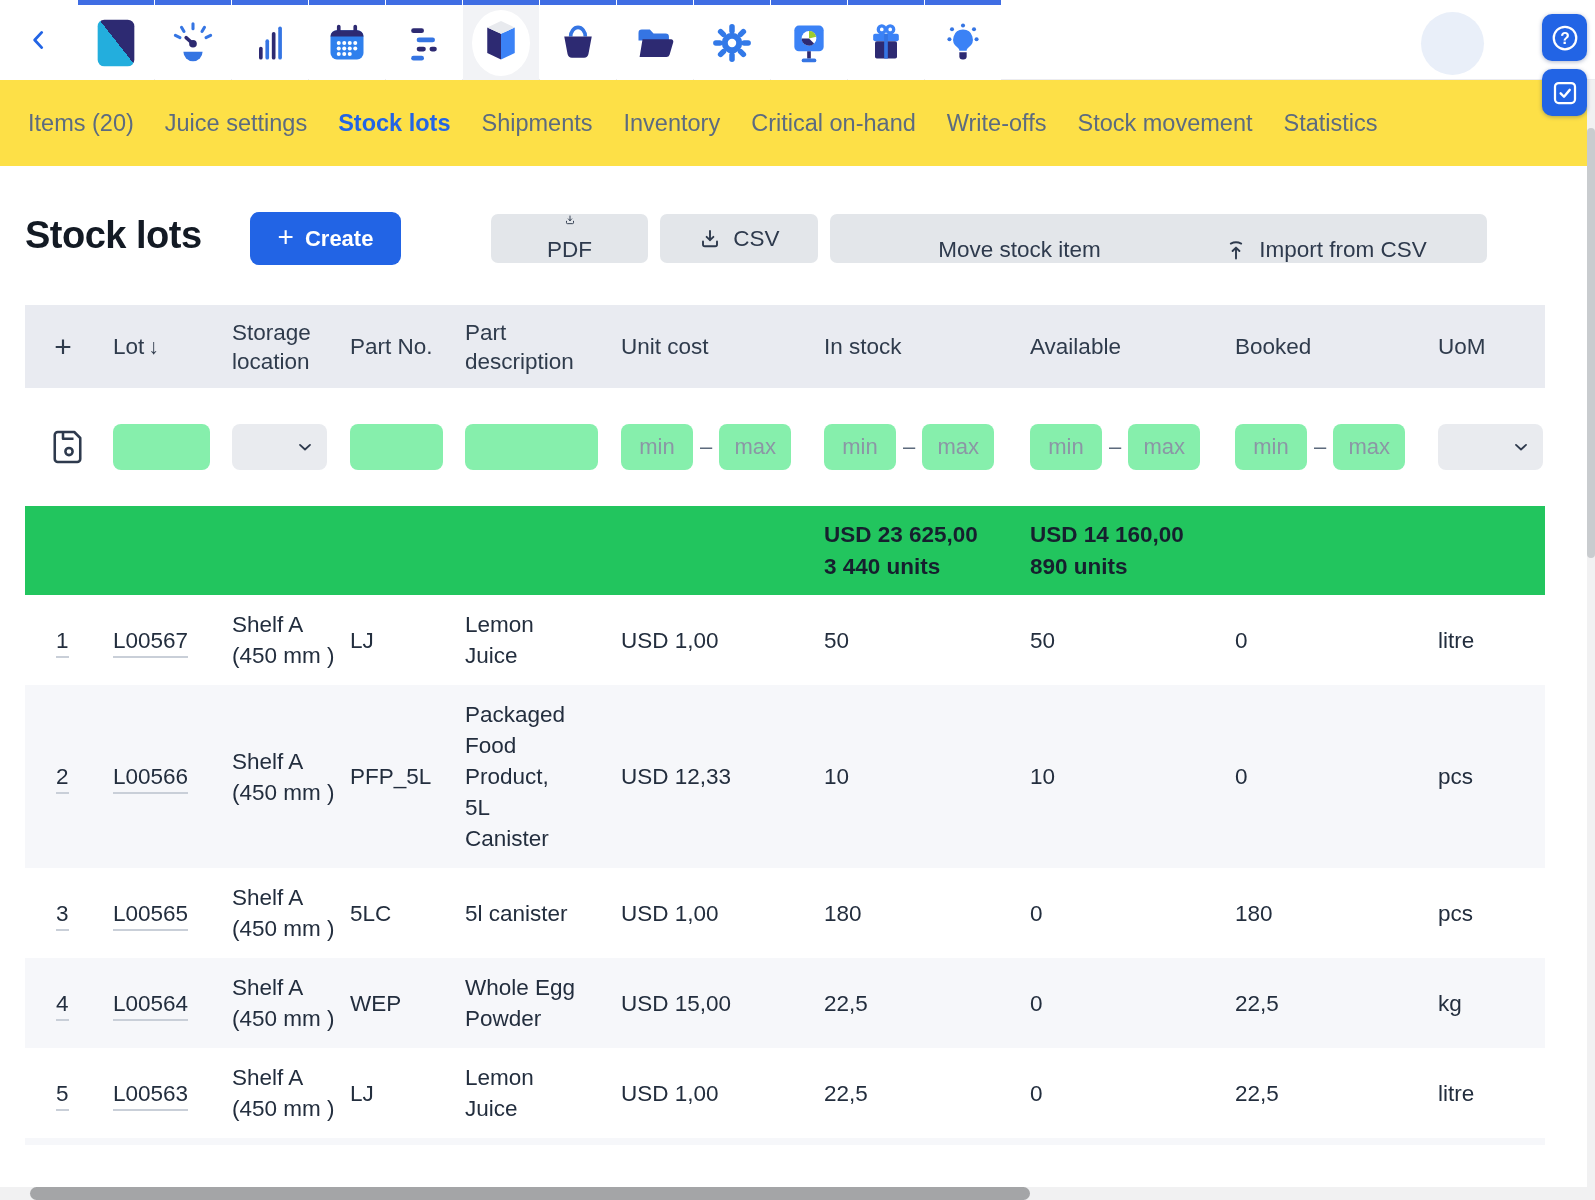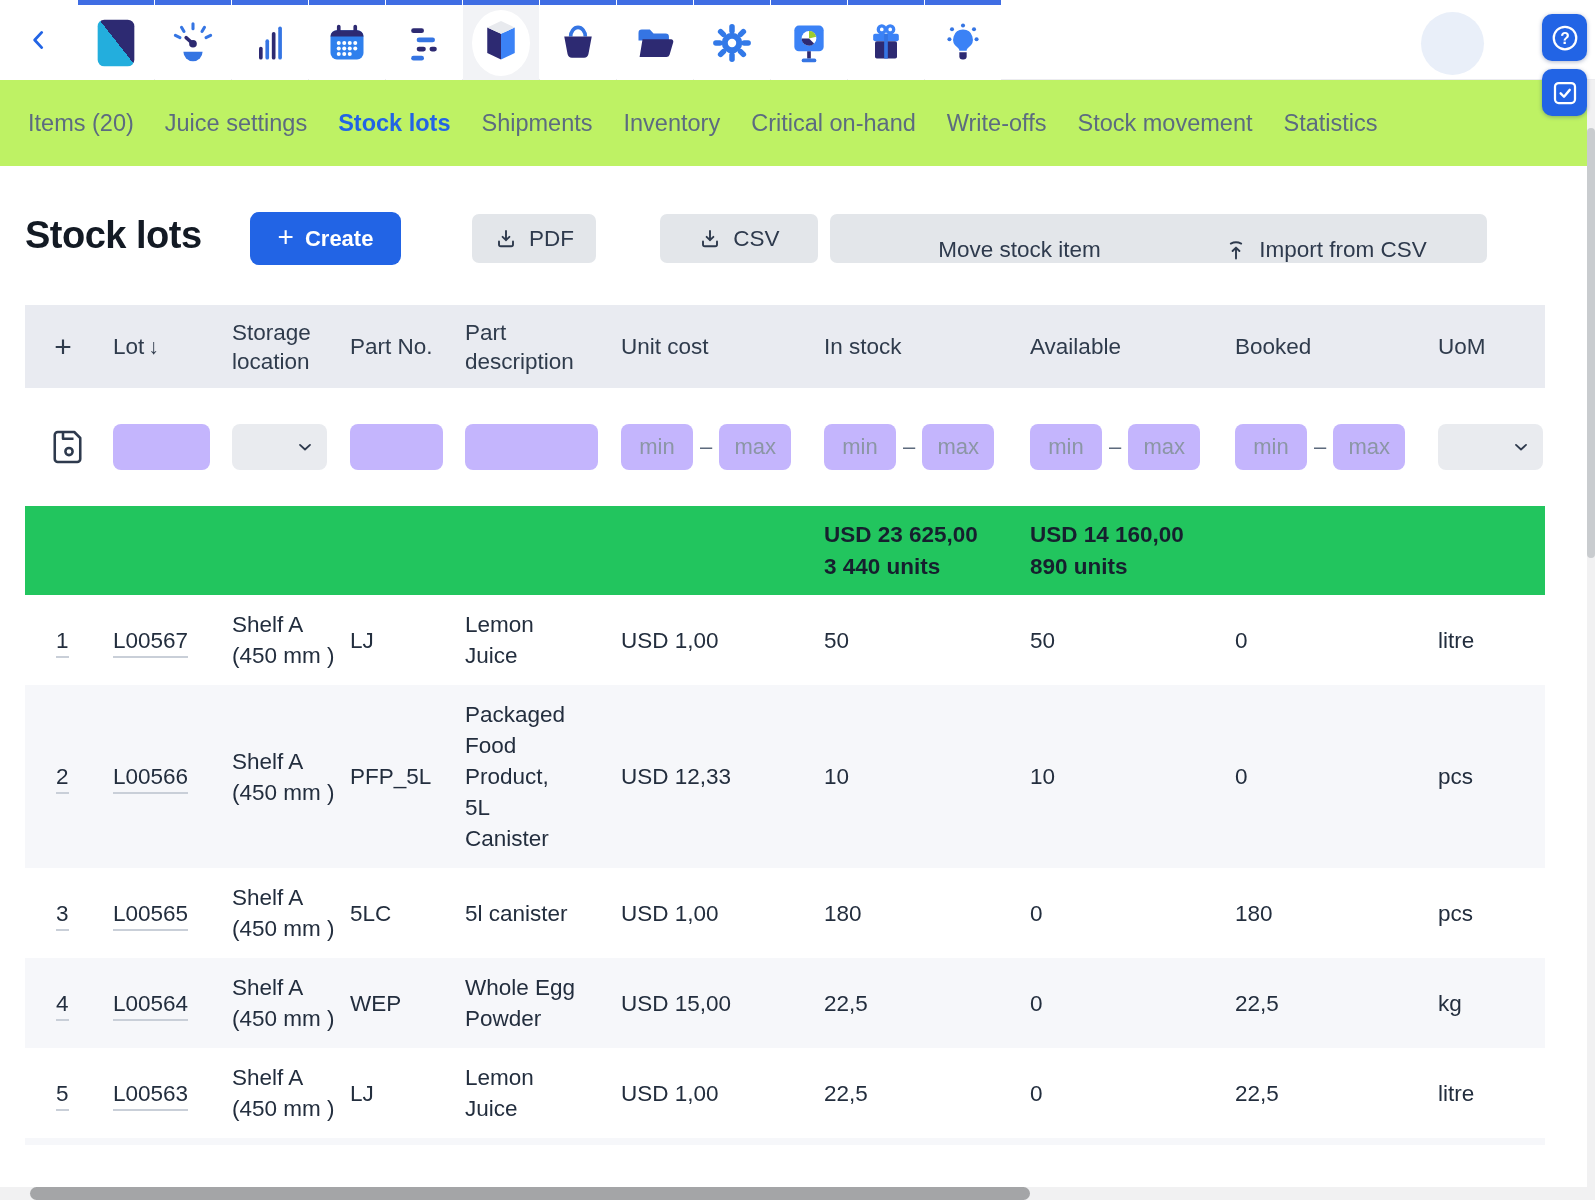--- a/index.html
+++ b/index.html
@@ -13,44 +13,44 @@
   .app-tab { width:76px; height:80px; margin-right:1px; border-top:5px solid #3f6de3; background:#fff; display:flex; align-items:center; justify-content:center; position:relative; cursor:pointer; }
   .app-tab.active { background:#f2f3f6; }
   .app-tab .halo { position:absolute; width:58px; height:66px; background:#fff; border-radius:50%; }
   .app-tab svg { position:relative; }
   .avatar { position:absolute; left:1421px; top:12px; width:63px; height:63px; border-radius:50%; background:#e9eff9; }
   .fab { position:absolute; right:8px; width:45px; height:47px; background:#2264e5; border:none; border-radius:10px; display:flex; align-items:center; justify-content:center; box-shadow:0 1px 4px rgba(16,43,106,.35); z-index:30; cursor:pointer; }
   .fab.help { top:14px; }
   .fab.check { top:69px; }
 
   
-  .tabs { position:absolute; top:80px; left:0; width:1595px; height:86px; background:#bef264; display:flex; align-items:center; padding-left:28px; gap:31px; font-size:23.5px; color:#5c6b80; z-index:1; }
+  .tabs { position:absolute; top:80px; left:0; width:1595px; height:86px; background:#fde047; display:flex; align-items:center; padding-left:28px; gap:31px; font-size:23.5px; color:#5c6b80; z-index:1; }
   .tab { white-space:nowrap; cursor:pointer; }
   .tab.active { color:#2264e5; font-weight:600; }
 
   
   .page-title { position:absolute; left:25px; top:214px; font-size:38px; font-weight:600; color:#131a24; letter-spacing:-.5px; }
   .btn { border:none; cursor:pointer; display:flex; align-items:center; justify-content:center; gap:11px; font-family:inherit; }
   .btn-create { position:absolute; left:250px; top:212px; width:151px; height:53px; background:#2264e5; color:#fff; border-radius:9px; font-size:22px; font-weight:700; }
   .btn-create .plus { font-size:28px; font-weight:400; line-height:1; margin-top:-3px; }
   .btn-gray { position:absolute; top:214px; height:49px; background:#e3e6ea; border-radius:7px; color:#2e3a4d; font-size:22.5px; }
-  .btn-pdf { left:472px; width:124px; }
+  .btn-pdf { left:491px; width:157px;flex-direction:column; }
   .btn-csv { left:660px; width:158px; }
   .btn-move { left:830px; width:379px;align-items:flex-end; }
   .btn-import { left:1164px; width:323px;align-items:flex-end; }
 
   
   .table { position:absolute; left:25px; top:305px; width:1520px; font-size:22.5px; }
   .grid { display:grid; grid-template-columns:88px 119px 118px 115px 156px 203px 206px 205px 203px 107px; }
   .thead { background:#e9ebf1; min-height:83px; align-items:center; color:#2f3b4c; line-height:29px; }
   .thead > div { padding-right:12px; }
   .th-plus { font-size:30px; text-align:center; font-weight:400; }
   .sort-arrow { font-size:21px; margin-left:4px; }
   .filter-row { background:#fff; min-height:118px; align-items:center; }
-  .f-input { height:46px; width:97px; background:#c4b5fd; border:none; border-radius:8px; font-size:22px; color:#33415a; padding:0 10px; font-family:inherit; }
+  .f-input { height:46px; width:97px; background:#86efac; border:none; border-radius:8px; font-size:22px; color:#33415a; padding:0 10px; font-family:inherit; }
   .f-input::placeholder { color:#8b96a5; }
   .f-select { height:46px; background:#e9ebef; border-radius:8px; display:flex; align-items:center; justify-content:flex-end; padding-right:12px; cursor:pointer; }
   .minmax { display:flex; align-items:center; gap:7px; }
   .minmax .mm { width:72px; text-align:center; padding:0 4px; }
   .minmax .dash { color:#5d6a7d; font-size:22px; }
   .save-cell { display:flex; justify-content:center; }
   .save-cell svg { cursor:pointer; }
   .summary-row { background:#22c55e; min-height:89px; align-items:center; font-weight:700; color:#16202e; line-height:32px; }
   .tr { background:#fff; align-items:center; padding:14px 0; line-height:31px; color:#232e3e; }
   .tr.alt { background:#f6f7fa; }

